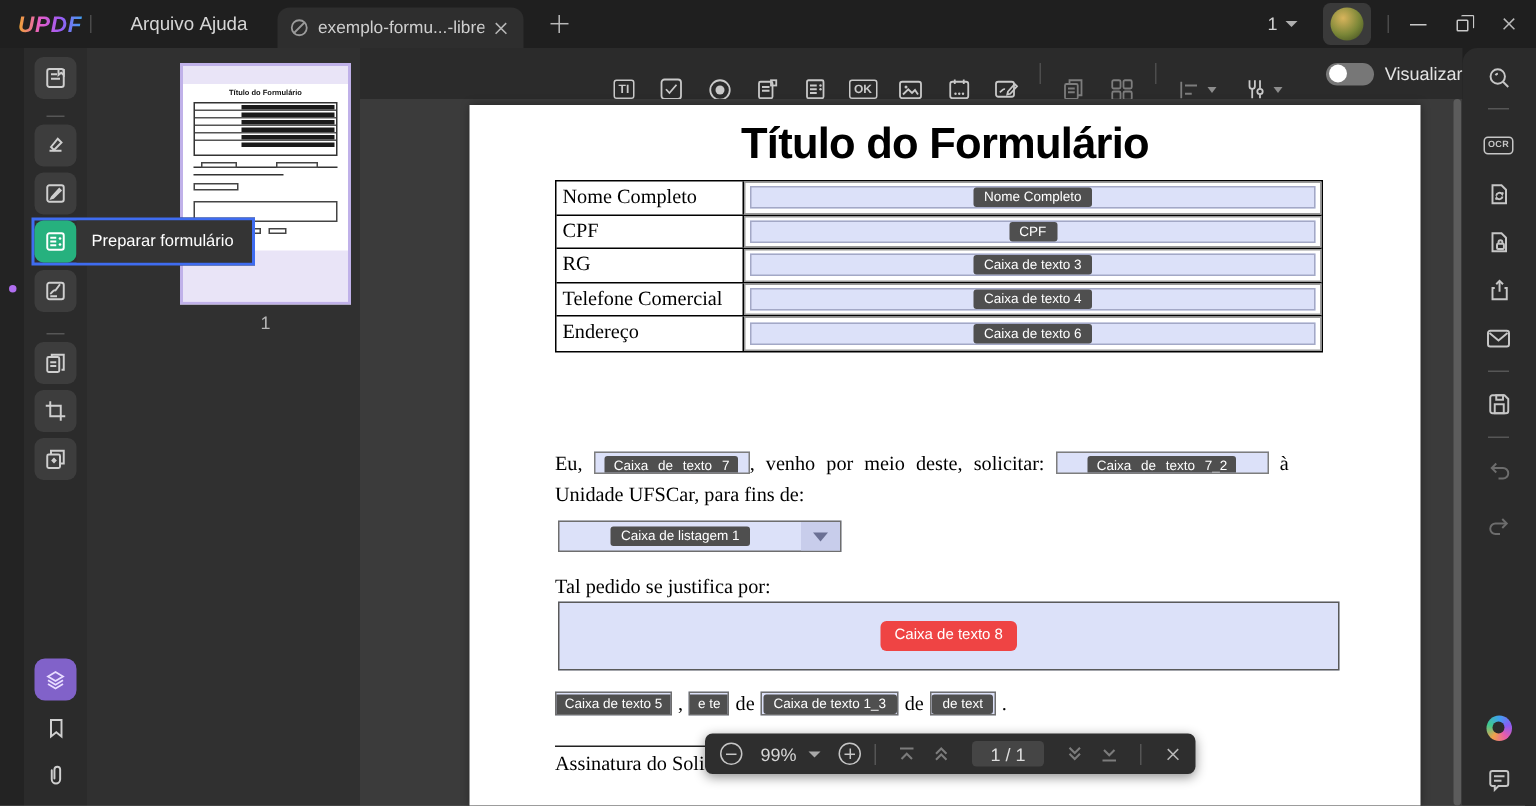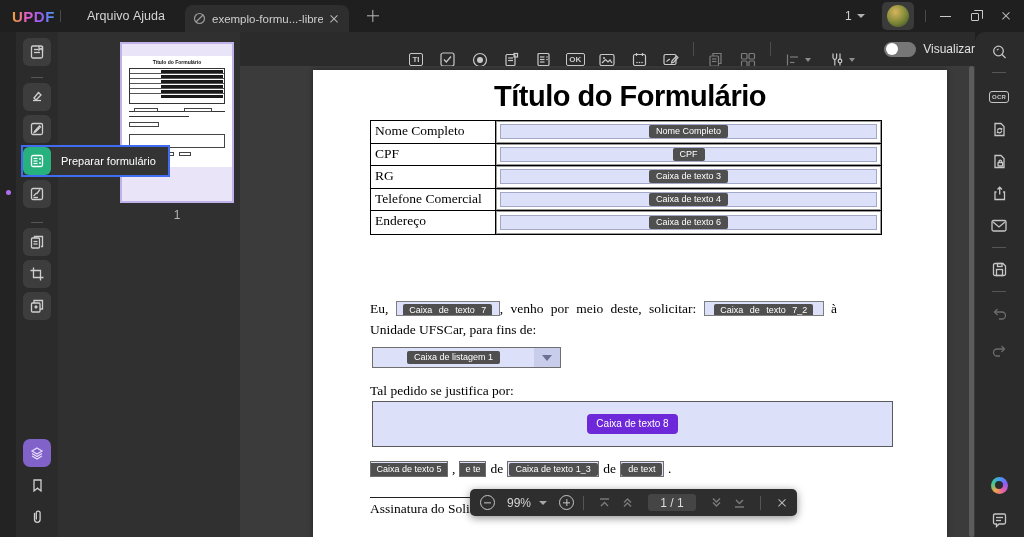--- a/index.html
+++ b/index.html
@@ -4,21 +4,21 @@
 <style>
   * { margin:0; padding:0; box-sizing:border-box; }
   html,body { width:1024px; height:537px; overflow:hidden; background:#1f1f1f;
               font-family:"Liberation Sans", sans-serif; }
 
   
   .titlebar { position:absolute; left:0; top:0; width:1024px; height:32px; background:#1f1f1f;
               display:flex; align-items:center; }
   .logo { position:absolute; left:12px; top:8px; font-size:15px; font-weight:bold; letter-spacing:.5px;
           background:linear-gradient(90deg,#f0a52d,#e85dc8,#9a5cf5,#3fa0f0);
-          -webkit-background-clip:text; background-clip:text; color:transparent; }
+          -webkit-background-clip:text; background-clip:text; color:transparent;font-style:italic; }
   .tb-divider { position:absolute; left:60px; top:10px; width:1px; height:12px; background:#4a4a4a; }
   .menu { position:absolute; top:9px; font-size:12.5px; color:#d6d6d6; cursor:default; }
   .menu.arquivo { left:87px; } .menu.ajuda { left:133px; }
   .tab { position:absolute; left:185px; top:5px; width:164px; height:27px; background:#2e2e2e;
          border-radius:8px 8px 0 0; display:flex; align-items:center; padding:0 8px; }
   .tab-title { font-size:11.5px; color:#cfcfcf; white-space:nowrap; overflow:hidden; flex:1; }
   .tab-close { width:14px; height:14px; position:relative; margin-left:4px; }
   .x-lines::before,.x-lines::after { content:""; position:absolute; left:50%; top:50%;
          width:10px; height:1.2px; background:#b9b9b9; }
   .x-lines::before { transform:translate(-50%,-50%) rotate(45deg); }
@@ -113,21 +113,21 @@
                   border:1px solid #7d7d7d; text-align:center; overflow:hidden; line-height:13px; }
   .inline-field .badge { display:inline-block; padding:2px 6px; }
   .listbox { position:absolute; left:59px; top:277px; width:189px; height:21px; background:#dce1f9;
              border:1px solid #6e6e6e; display:flex; align-items:center; }
   .listbox-main { flex:1; display:flex; align-items:center; justify-content:center; }
   .listbox-arrow { width:26px; height:100%; background:#c8cdeb; display:flex; align-items:center; justify-content:center; }
   .lb-caret { width:0; height:0; border-left:5px solid transparent; border-right:5px solid transparent; border-top:6px solid #6b7094; }
   .justify-label { position:absolute; left:57px; top:313px; font-size:13.5px; }
   .bigarea { position:absolute; left:59px; top:331px; width:521px; height:46px; background:#dce1f9;
              border:1px solid #5a5a5a; display:flex; align-items:center; justify-content:center; }
-  .bigarea .badge { font-size:10px; padding:5px 9px; border-radius:4px; background:#6d28d9; }
+  .bigarea .badge { font-size:10px; padding:5px 9px; border-radius:4px; background:#ef4444; }
   .daterow { position:absolute; left:57px; top:391px; font-size:13.5px; display:flex; align-items:center; gap:4px; }
   .smallfield { height:16px; background:#dce1f9; border:1px solid #6e6e6e; overflow:hidden;
                 display:flex; align-items:center; justify-content:center; }
   .sig-line { position:absolute; left:57px; top:427px; width:190px; border-top:1px solid #222; }
   .sig-label { position:absolute; left:57px; top:431px; font-size:13.5px; }
 
   
   .zoombar { position:absolute; left:470px; top:489px; width:327px; height:27px; background:#2e2e2e; border-radius:5px;
              box-shadow:0 2px 8px rgba(0,0,0,.45); display:flex; align-items:center; z-index:50; padding:0 10px; }
   .zb-circle { width:15px; height:15px; border:1.3px solid #c6c6c6; border-radius:50%; position:relative; flex:0 0 auto; }
@@ -461,21 +461,21 @@
             <div class="lavfield">
               <span class="badge">Caixa de texto 6</span>
             </div>
           </div>
       </div>
     </div>
 
     <div class="para">
       <span>Eu,</span>
       <span class="inline-field" style="width:104px;"><span class="badge">Caixa de texto 7</span></span><span>, venho por meio deste, solicitar:</span>
-      <span class="inline-field" style="width:120px;"><span class="badge">Caixa de texto 7_2</span></span>
+      <span class="inline-field" style="width:142px;"><span class="badge">Caixa de texto 7_2</span></span>
       <span>à</span><br>
       <span style="word-spacing:0;">Unidade UFSCar, para fins de:</span>
     </div>
 
     <div class="listbox">
       <div class="listbox-main">
           <span class="badge">Caixa de listagem 1</span>
         </div>
       <div class="listbox-arrow">
           <span class="lb-caret"></span>

